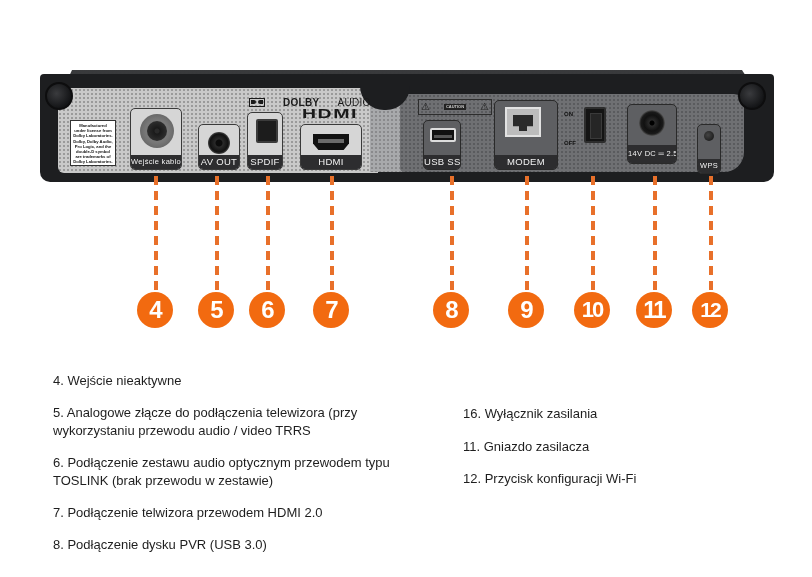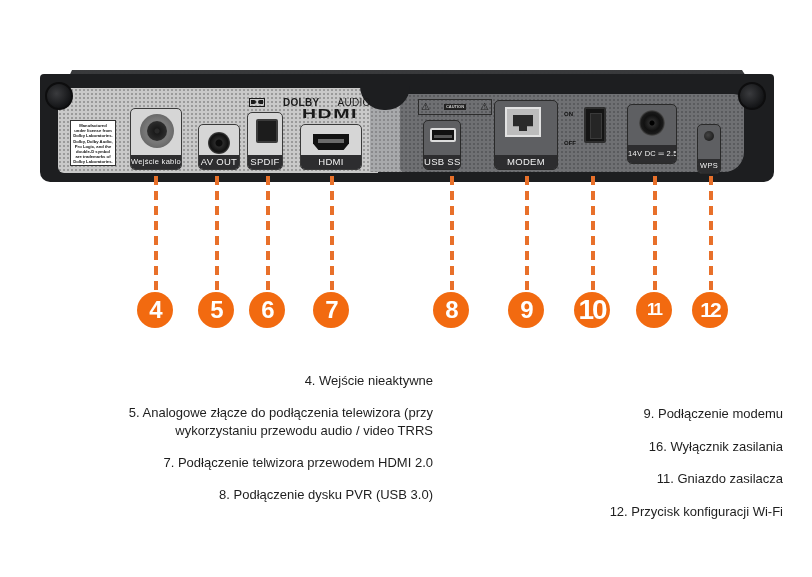--- a/index.html
+++ b/index.html
@@ -160,21 +160,21 @@
     background: repeating-linear-gradient(180deg, #e8702a 0 9px, transparent 9px 15px);
   }
   .badge {
     position: absolute; top: 292px; width: 36px; height: 36px; border-radius: 50%;
     background: #f26a10; color: #fff; font-weight: bold; font-size: 24px;
     display: flex; align-items: center; justify-content: center; letter-spacing: -2px;
     font-family: "Liberation Sans", sans-serif;
   }
 
   
-  .legend-col { position: absolute; font-size: 13px; line-height: 18px; color: #1e1e1e; text-align: right; }
+  .legend-col { position: absolute; font-size: 13px; line-height: 18px; color: #1e1e1e; }
   .legend-col.left { left: 53px; top: 372px; width: 380px; }
   .legend-col.right { left: 463px; top: 405px; width: 320px; }
   .legend-item { margin-bottom: 14px; }
   .legend-col.right .legend-item { margin-bottom: 14.5px; }
   .legend-item b { font-weight: normal; }
 </style>
 </head>
 <body>
 
 <div class="device">
@@ -261,29 +261,29 @@
 <div class="dash" style="left:591px;"></div>
 <div class="dash" style="left:653px;"></div>
 <div class="dash" style="left:709px;"></div>
 
 <div class="badge" style="left:137px;">4</div>
 <div class="badge" style="left:198px;">5</div>
 <div class="badge" style="left:249px;">6</div>
 <div class="badge" style="left:313px;">7</div>
 <div class="badge" style="left:433px;">8</div>
 <div class="badge" style="left:508px;">9</div>
-<div class="badge" style="left:574px; font-size:28px;">10</div>
-<div class="badge" style="left:636px; font-size:17px;">11</div>
+<div class="badge" style="left:574px; font-size:22px;">10</div>
+<div class="badge" style="left:636px; font-size:24px;">11</div>
 <div class="badge" style="left:692px; font-size:21px;">12</div>
 
 <div class="legend-col left">
   <p class="legend-item">4. Wejście nieaktywne</p>
   <p class="legend-item">5. Analogowe złącze do podłączenia telewizora (przy wykorzystaniu przewodu audio / video TRRS</p>
+  <p class="legend-item">6. Podłączenie zestawu audio optycznym przewodem typu TOSLINK (brak przewodu w zestawie)</p>
   <p class="legend-item"><span>7. Podłączenie telwizora przewodem </span><b>HDMI 2.0</b><span></span></p>
   <p class="legend-item"><span>8. Podłączenie dysku PVR (</span><b>USB 3.0</b><span>)</span></p>
 </div>
 
 <div class="legend-col right">
-  <p class="legend-item">9. Podłączenie modemu</p>
   <p class="legend-item">16. Wyłącznik zasilania</p>
   <p class="legend-item">11. Gniazdo zasilacza</p>
   <p class="legend-item">12. Przycisk konfiguracji Wi-Fi</p>
 </div>
 
 </body></html>

